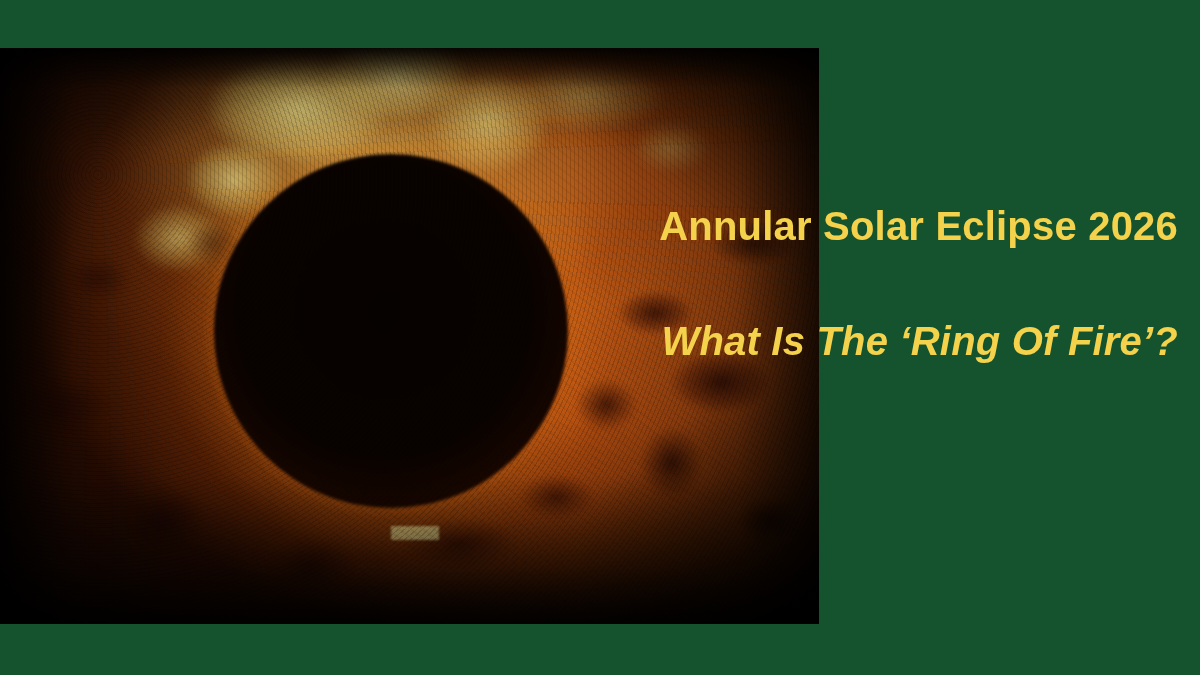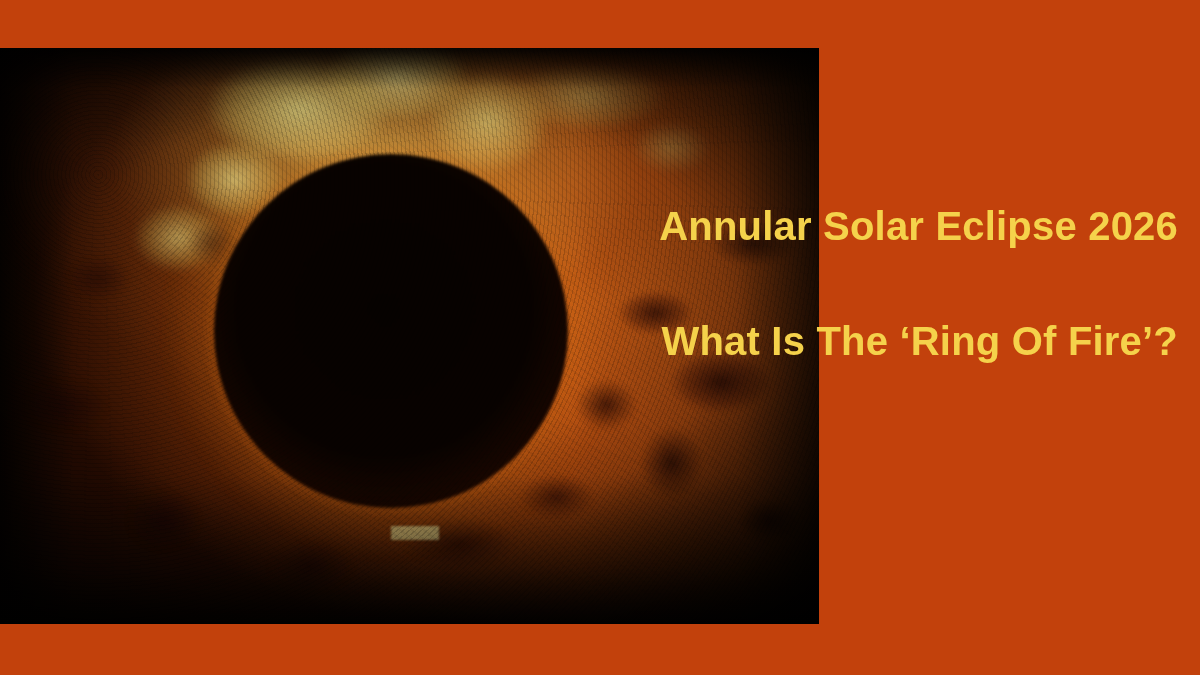--- a/index.html
+++ b/index.html
@@ -9,21 +9,21 @@
     background: #000000;
   }
   body {
     font-family: "Liberation Sans", sans-serif;
   }
 
   #stage {
     position: relative;
     width: 1200px;
     height: 675px;
-    background: #c2410c;
+    background: #14532d;
     overflow: hidden;
   }
 
   
   #photo {
     position: absolute;
     left: 0px;
     top: 48px;
     width: 819px;
     height: 576px;
@@ -206,20 +206,21 @@
     color: #F5D24B;
     font-family: "Liberation Sans", sans-serif;
     font-weight: bold;
     font-size: 40px;
     line-height: 60px;
     letter-spacing: 0.2px;
     white-space: nowrap;
   }
   .caption-line.second {
     margin-top: 55px;
+    font-style: italic;
   }
 </style>
 </head>
 <body>
 
 <div id="stage">
 
   <div id="photo">
     <div class="photo-base"></div>
     <div class="photo-green"></div>

